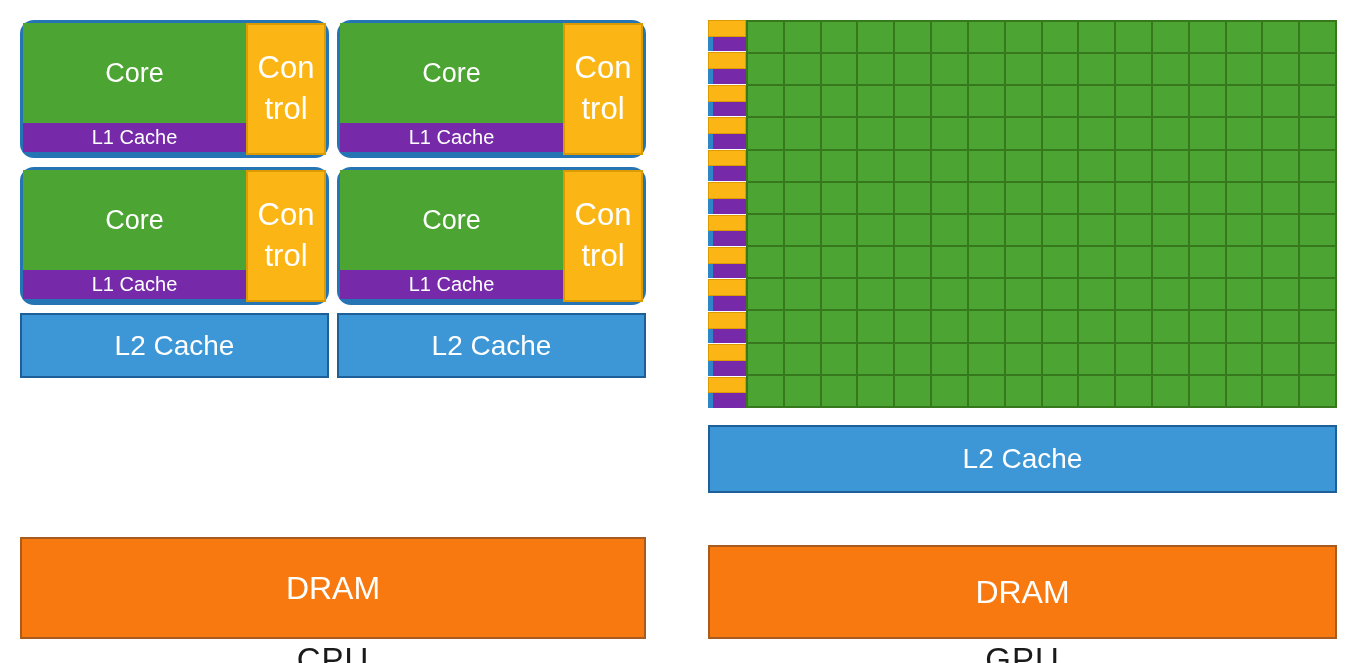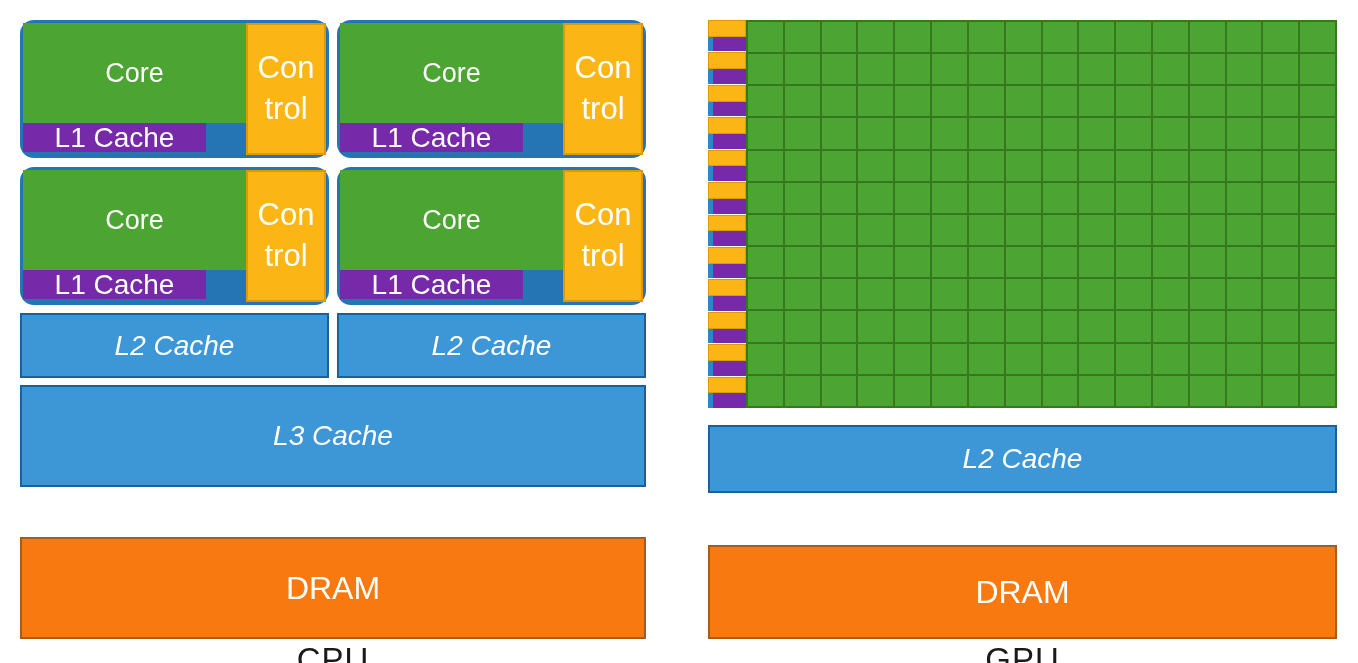--- a/index.html
+++ b/index.html
@@ -16,30 +16,30 @@
   .canvas{position:relative;width:1358px;height:663px;background:#fff;}
 
   
   .cpu-section{position:absolute;left:20px;top:20px;width:626px;height:640px;}
   .tile{position:absolute;width:309px;height:138px;background:var(--tile-border-blue);border-radius:14px;}
   .tile.t0{left:0;top:0;} .tile.t1{left:317px;top:0;}
   .tile.t2{left:0;top:147px;} .tile.t3{left:317px;top:147px;}
   .core-block{position:absolute;left:3px;top:3px;width:223px;height:100px;
     background:var(--core-green);color:var(--text-white);font-size:27px;
     display:flex;align-items:center;justify-content:center;}
-  .l1-block{position:absolute;left:3px;top:103px;width:183px;height:29px;
-    background:var(--l1-purple);color:var(--text-white);font-size:28px;
+  .l1-block{position:absolute;left:3px;top:103px;width:223px;height:29px;
+    background:var(--l1-purple);color:var(--text-white);font-size:20px;
     display:flex;align-items:center;justify-content:center;line-height:29px;}
   .control-block{position:absolute;right:3px;top:3px;width:80px;height:132px;
     background:var(--control-amber);border:2px solid var(--control-amber-border);
     color:var(--text-white);font-size:31px;line-height:1.32;text-align:center;
     display:flex;align-items:center;justify-content:center;white-space:pre-line;}
   .cache{background:var(--cache-blue);border:2px solid var(--cache-blue-border);
     color:var(--text-white);display:flex;align-items:center;justify-content:center;
-    font-size:28px;position:absolute;font-style:italic;}
+    font-size:28px;position:absolute;}
   .cpu-l2-left{left:0;top:293px;width:309px;height:65px;}
   .cpu-l2-right{left:317px;top:293px;width:309px;height:65px;}
   .cpu-l3{left:0;top:365px;width:626px;height:102px;}
   .dram{background:var(--dram-orange);border:2px solid var(--dram-border);
     color:var(--text-white);display:flex;align-items:center;justify-content:center;
     font-size:32px;position:absolute;margin-top:36px;}
   .cpu-dram{left:0;top:481px;width:626px;height:102px;}
   .caption{position:absolute;left:0;width:100%;text-align:center;top:592px;
     color:var(--caption-black);font-size:33px;letter-spacing:1px;margin-top:29px;}
 
@@ -87,21 +87,20 @@
     </div>
     <div class="tile t3">
       <div class="core-block">Core</div>
       <div class="l1-block">L1 Cache</div>
       <div class="control-block">Con
 trol</div>
     </div>
 
     <div class="cache cpu-l2-left">L2 Cache</div>
     <div class="cache cpu-l2-right">L2 Cache</div>
-    <div class="cache cpu-l3">L3 Cache</div>
     <div class="dram cpu-dram">DRAM</div>
     <div class="caption">CPU</div>
   </section>
 
   <section class="gpu-section">
     <div class="gpu-array">
       <div class="gpu-left-col" id="gpu-left">
           <div class="gpu-mini">
             <div class="mini-control"></div>
             <div class="mini-l1"></div>

